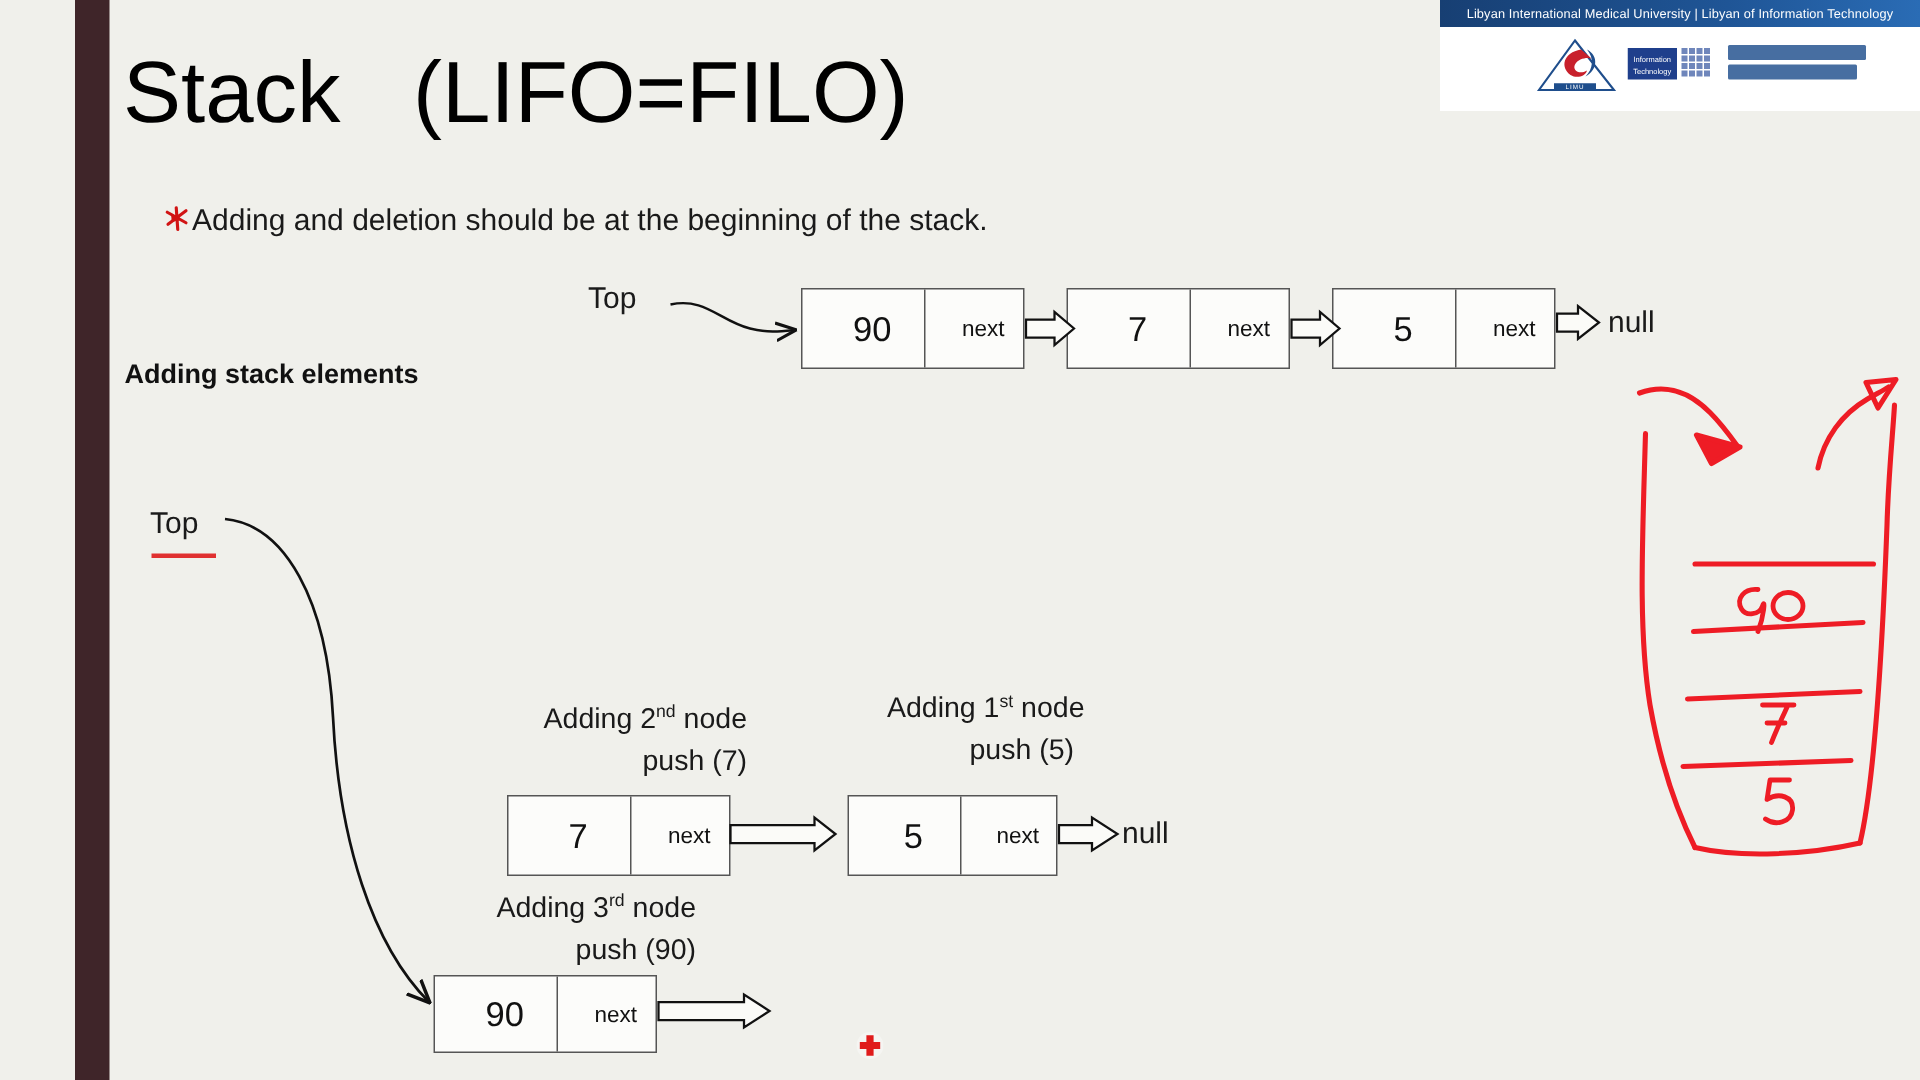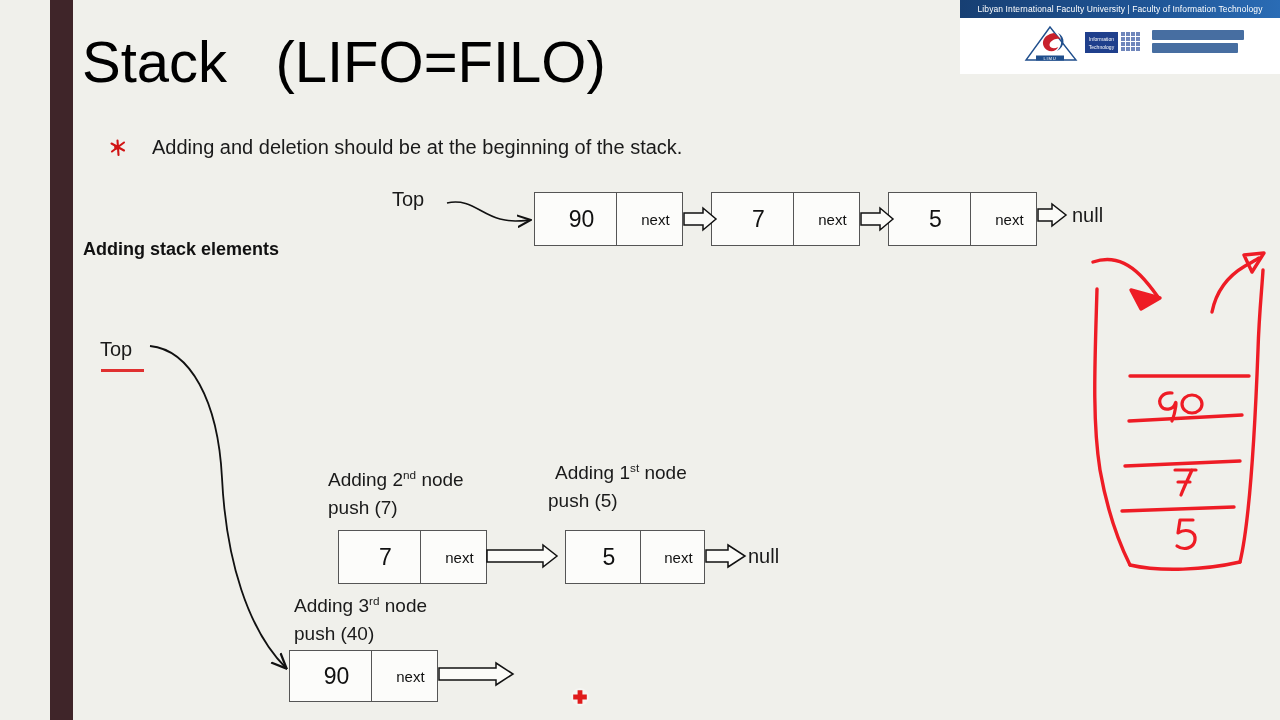--- a/index.html
+++ b/index.html
@@ -110,22 +110,21 @@
     white-space: pre;
     letter-spacing: 0px;
     line-height: 1.05;
   }
   
   .bullet-line {
     position: absolute;
     left: 108px;
     top: 136px;
     display: flex;
-    align-items: center;
-    gap: 24px;
+    gap: 0;
   }
   .bullet-icon {
     width: 20px;
     height: 20px;
     display: inline-block;
   }
   .bullet-text {
     font-size: 20px;
     color: #1a1a1a;
     white-space: nowrap;
@@ -141,21 +140,21 @@
     white-space: nowrap;
   }
   
   .lbl {
     position: absolute;
     font-size: 20px;
     color: #1a1a1a;
     white-space: nowrap;
   }
   .lbl.small { font-size: 19px; }
-  .lbl.center { text-align: left; }
+  .lbl.center { text-align: right; }
 
   .top-underline {
     position: absolute;
     background: #e03030;
     height: 2.5px;
   }
 
   
   .node {
     position: absolute;
@@ -200,21 +199,21 @@
 </style>
 </head>
 <body>
 
 <div class="slide">
 
   <div class="accent-bar"></div>
 
   <div class="logo-block">
     <div class="logo-bar"></div>
-    <div class="logo-bar-text">Libyan International Faculty University | Faculty of Information Technology</div>
+    <div class="logo-bar-text">Libyan International Medical University | Libyan of Information Technology</div>
     <div class="logo-row">
       <svg class="limu-mark" viewBox="0 0 60 40">
         <polygon points="30,3 56,36 6,36" fill="none" stroke="#1f4e8c" stroke-width="1.4"></polygon>
         <path d="M34,9 C22,11 20,21 27,26 C31,28.5 37,27 38,23 C33,26 28,23 30,19 C32,15 38,14 41,15 Z" fill="#c8202c"></path>
         <path d="M38,9 C46,13 45,23 37,27 C42,22 43,15 38,9 Z" fill="#1f4e8c"></path>
         <rect x="16" y="31.5" width="28" height="5" fill="#1f4e8c"></rect>
         <text x="30" y="35.6" font-size="4.2" fill="#ffffff" text-anchor="middle" font-family="Liberation Sans, sans-serif" letter-spacing="0.7">LIMU</text>
       </svg>
       <svg class="it-mark" viewBox="0 0 60 26">
         <rect x="0" y="2" width="33" height="21" fill="#1f3f8c"></rect>
@@ -292,21 +291,21 @@
   </div>
 
   <div class="node" style="left:565px; top:530px; width:140px; height:54px;">
     <div class="cell val" style="width:75px;">5</div>
     <div class="cell nxt" style="width:65px;">next</div>
   </div>
 
   <div class="lbl" style="left:748px; top:545px;">null</div>
 
   <div class="lbl small center" style="left:294px; top:594px; width:170px;"><span>Adding 3</span><sup>rd</sup><span> node</span></div>
-  <div class="lbl small center" style="left:294px; top:623px; width:170px;">push (40)</div>
+  <div class="lbl small center" style="left:294px; top:623px; width:170px;">push (90)</div>
 
   <div class="node" style="left:289px; top:650px; width:149px; height:52px;">
     <div class="cell val" style="width:82px;">90</div>
     <div class="cell nxt" style="width:67px;">next</div>
   </div>
 
   <svg class="overlay" viewBox="0 0 1280 720">
     <defs>
       <marker id="thinArrow" markerWidth="9" markerHeight="9" refX="8" refY="4.5" orient="auto">
         <path d="M0,0.8 L8.5,4.5 L0,8.2" fill="none" stroke="#111" stroke-width="1.3"></path>

